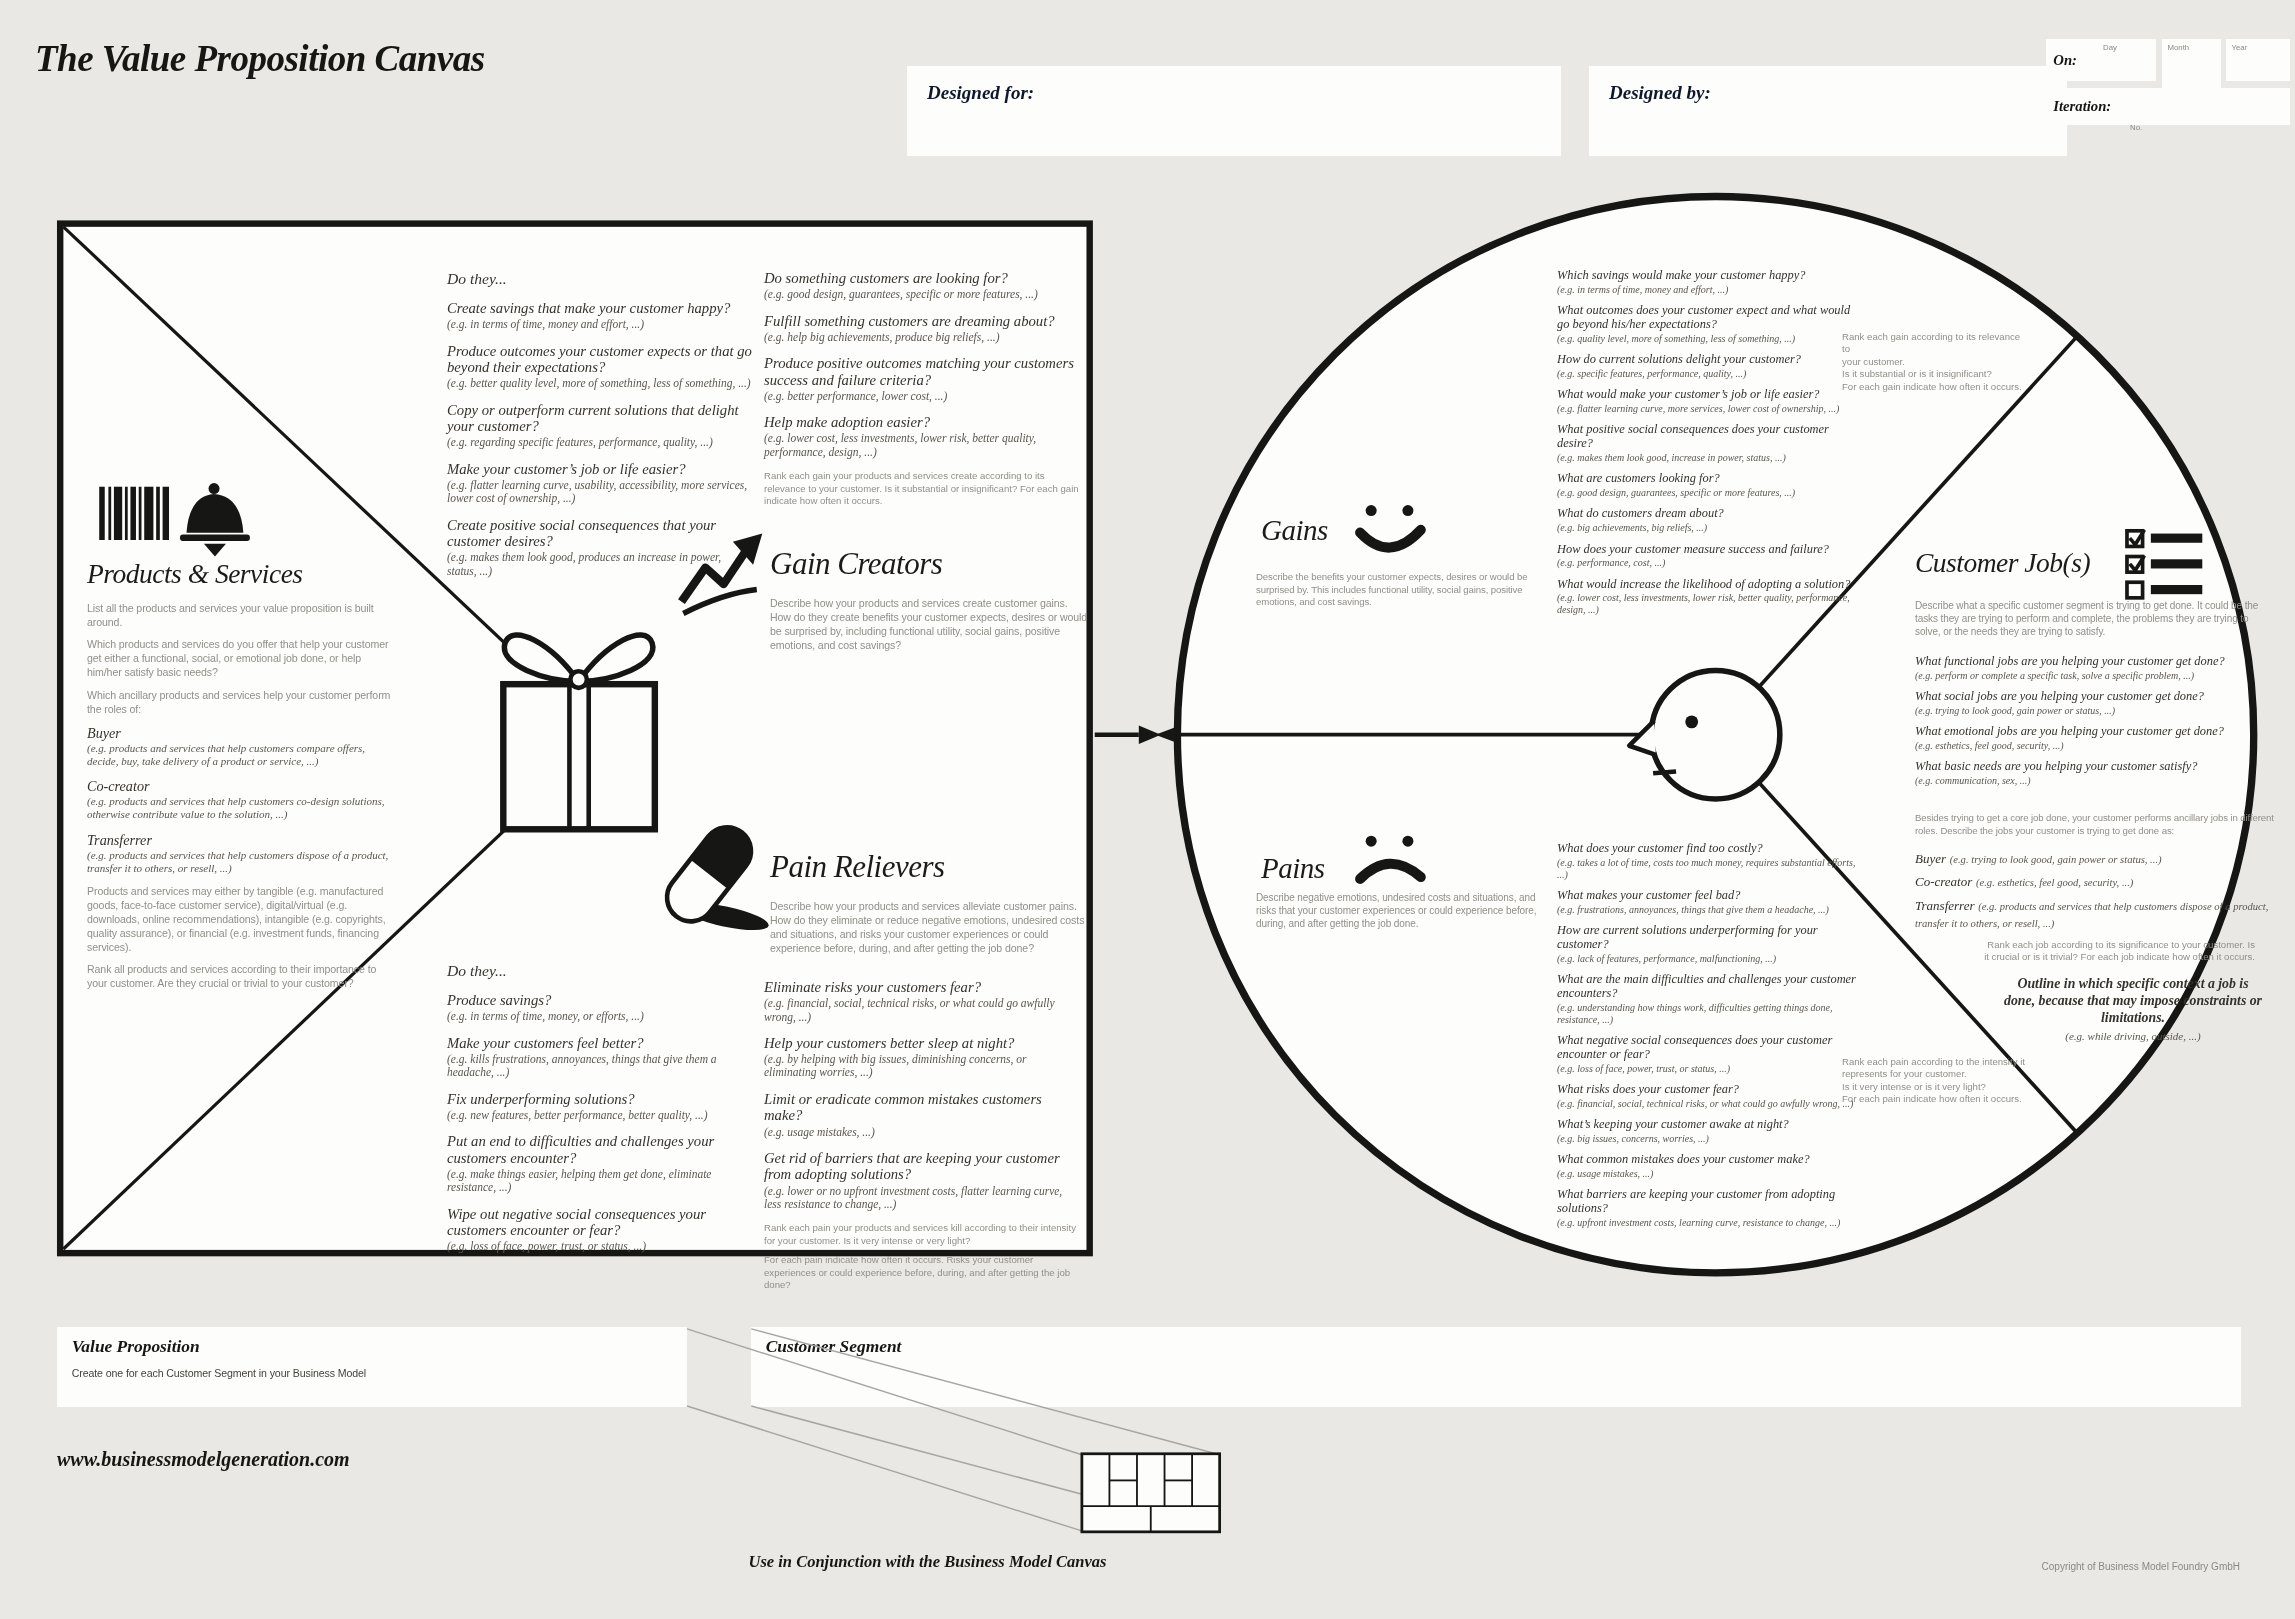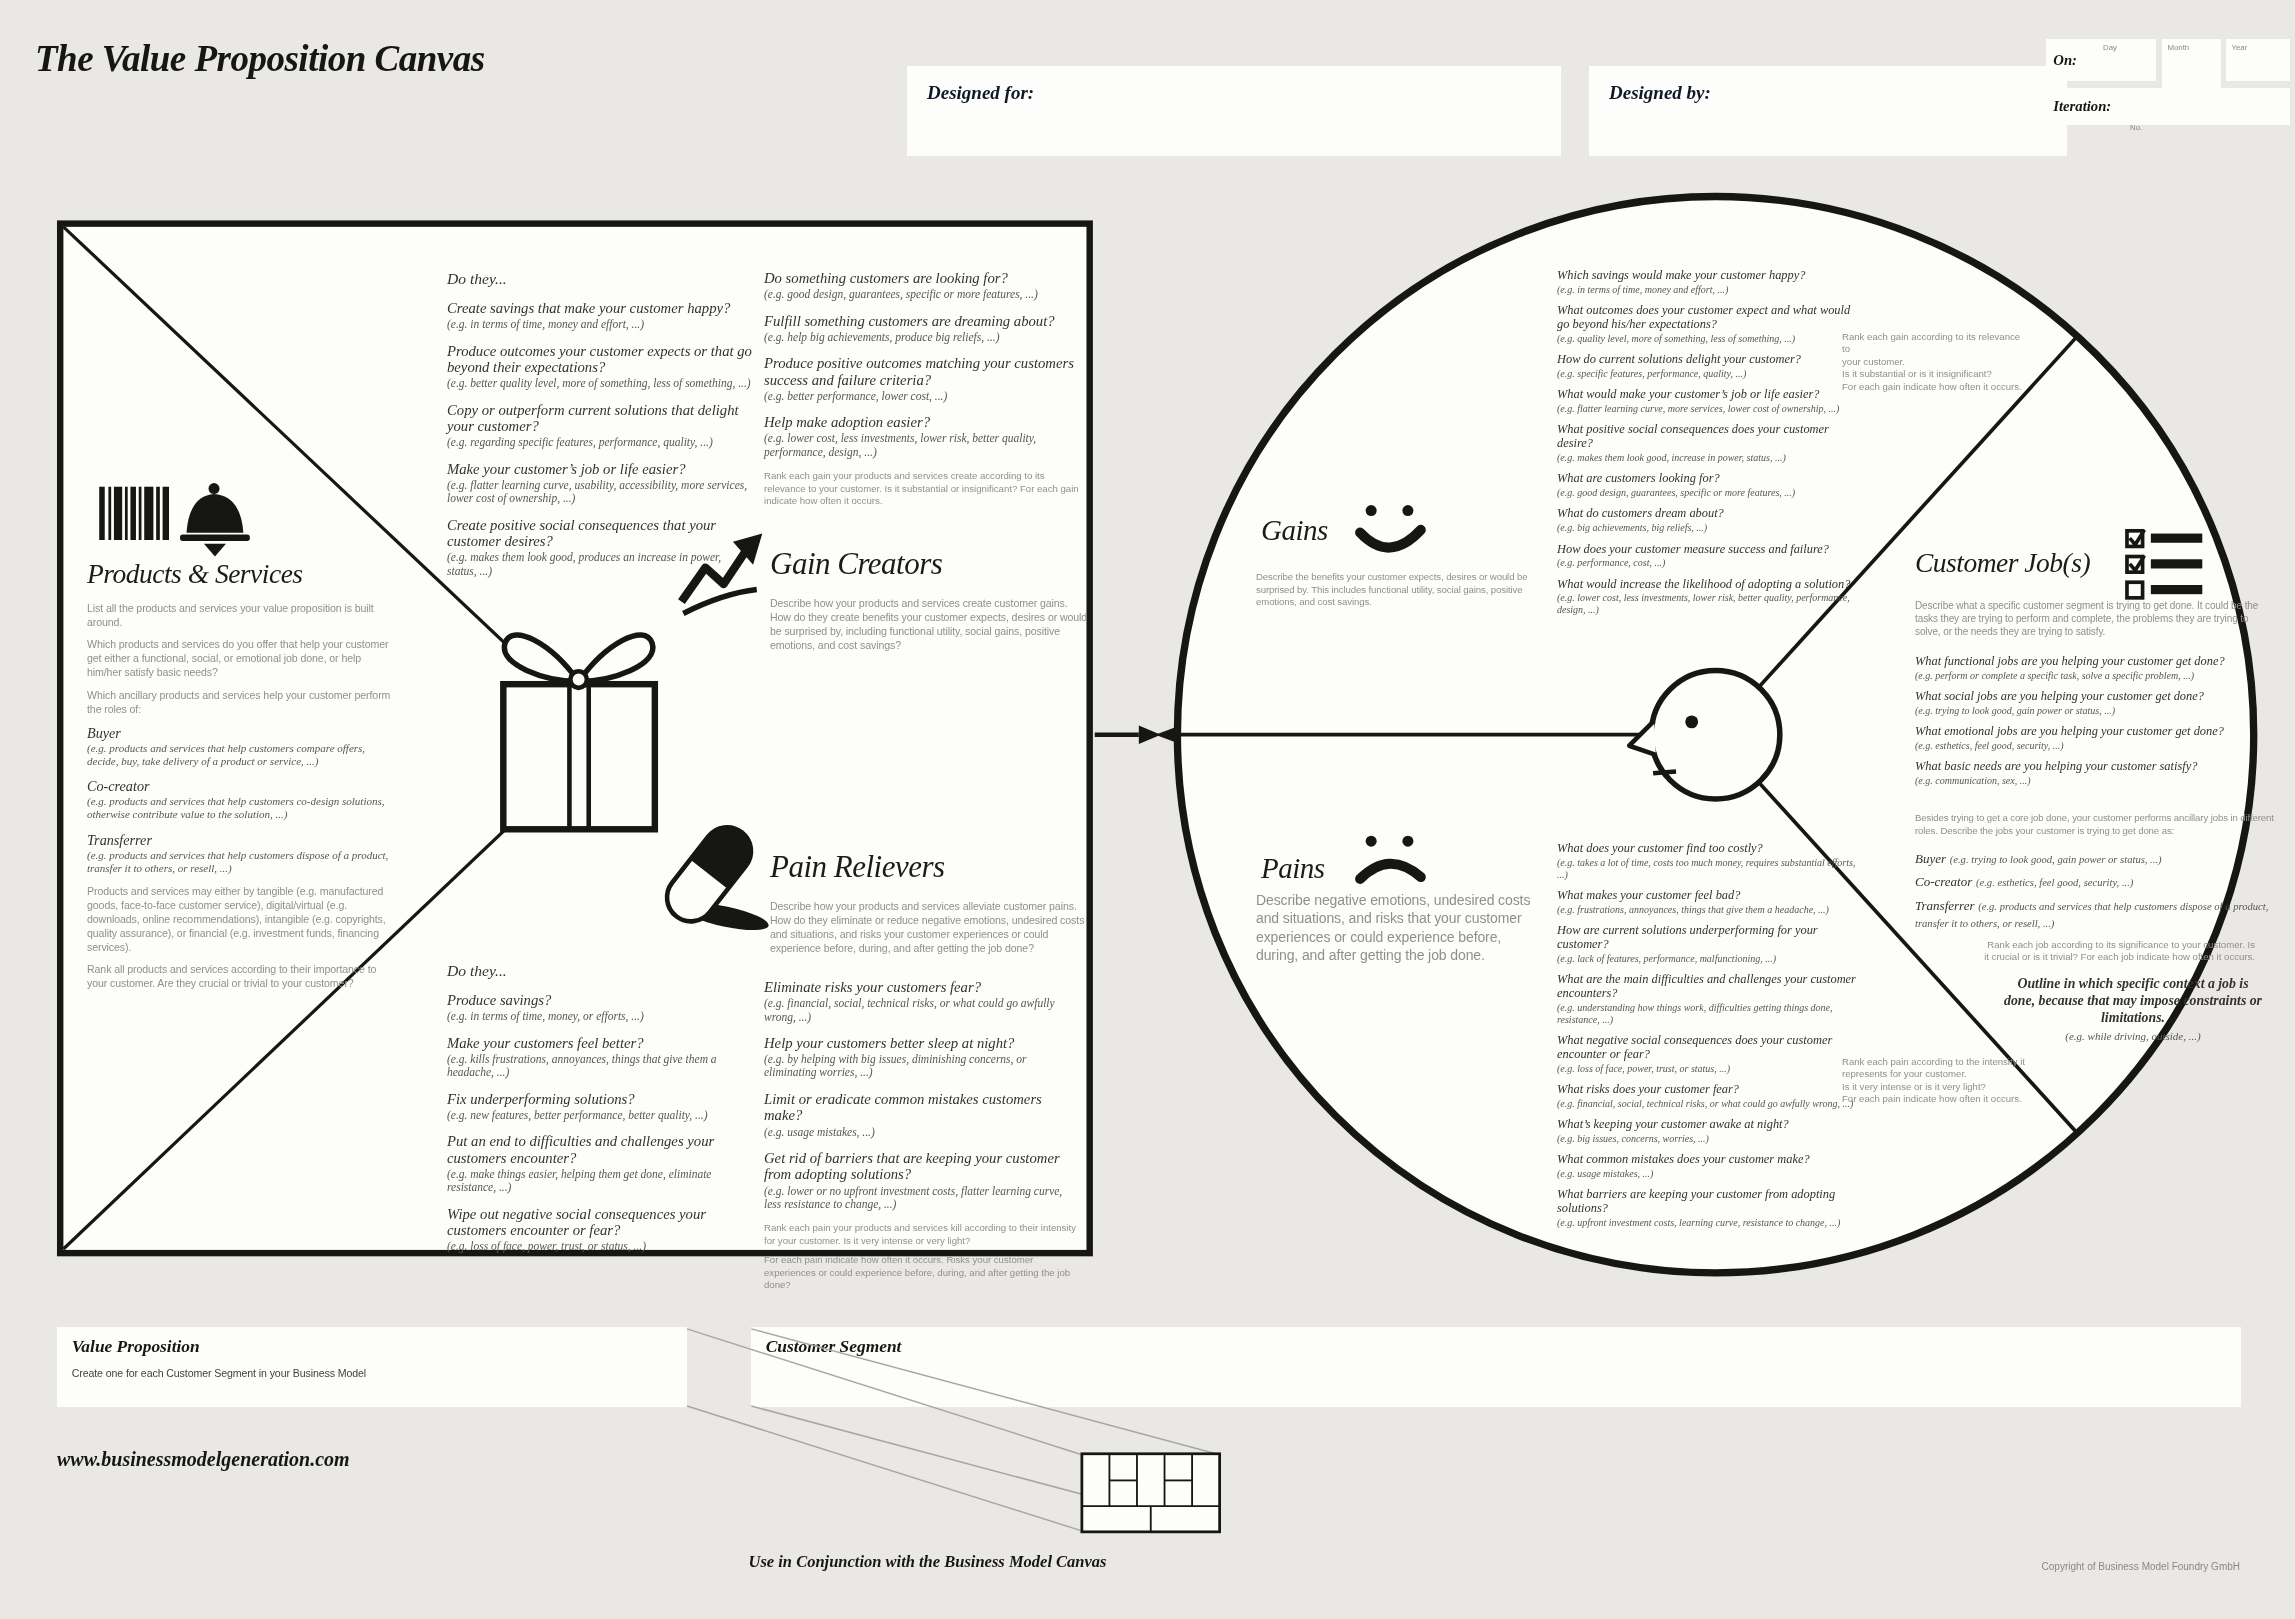--- a/index.html
+++ b/index.html
@@ -383,21 +383,21 @@
           <div class="eg">(e.g. lower cost, less investments, lower risk, better quality, performance, design, ...)</div>
         </div>
       </div>
   </div>
   <div class="txt note pre" style="left:1842px;top:331px;width:184px;">Rank each gain according to its relevance to
 your customer.
 Is it substantial or is it insignificant?
 For each gain indicate how often it occurs.</div>
 
   <div class="txt sec-title" style="left:1261px;top:854px;font-size:29px;font-style:italic;">Pains</div>
-  <div class="txt sans" style="left:1256px;top:891px;width:285px;font-size:14px;">Describe negative emotions, undesired costs and situations, and risks that your customer experiences or could experience before, during, and after getting the job done.</div>
+  <div class="txt sans" style="left:1256px;top:891px;width:285px;font-size:10px;">Describe negative emotions, undesired costs and situations, and risks that your customer experiences or could experience before, during, and after getting the job done.</div>
   <div class="txt sm" style="left:1557px;top:841px;width:308px;">
     <div>
 
         <div class="qi">
           <div class="q">What does your customer find too costly?</div>
           <div class="eg">(e.g. takes a lot of time, costs too much money, requires substantial efforts, ...)</div>
         </div>
 
         <div class="qi">
           <div class="q">What makes your customer feel bad?</div>

